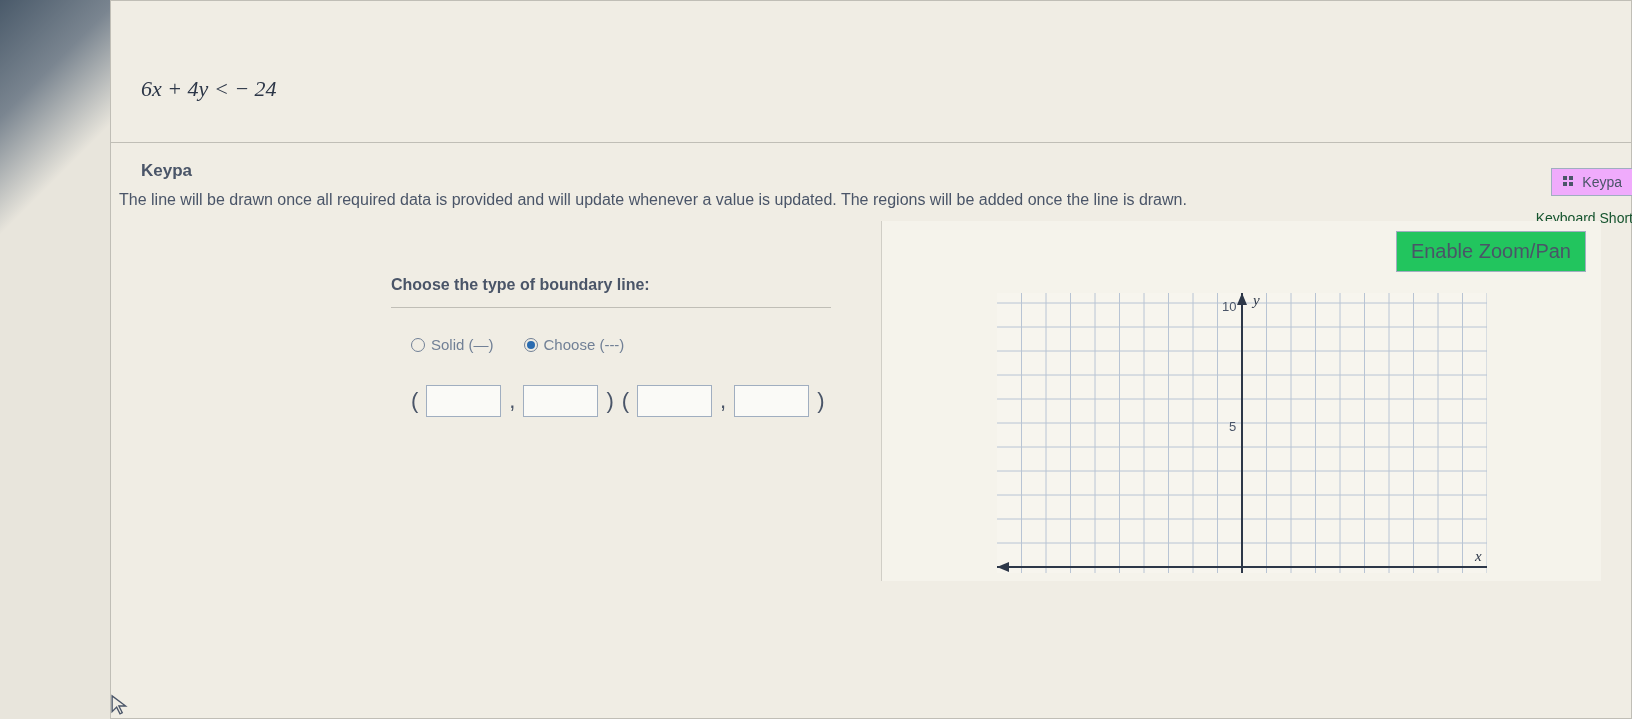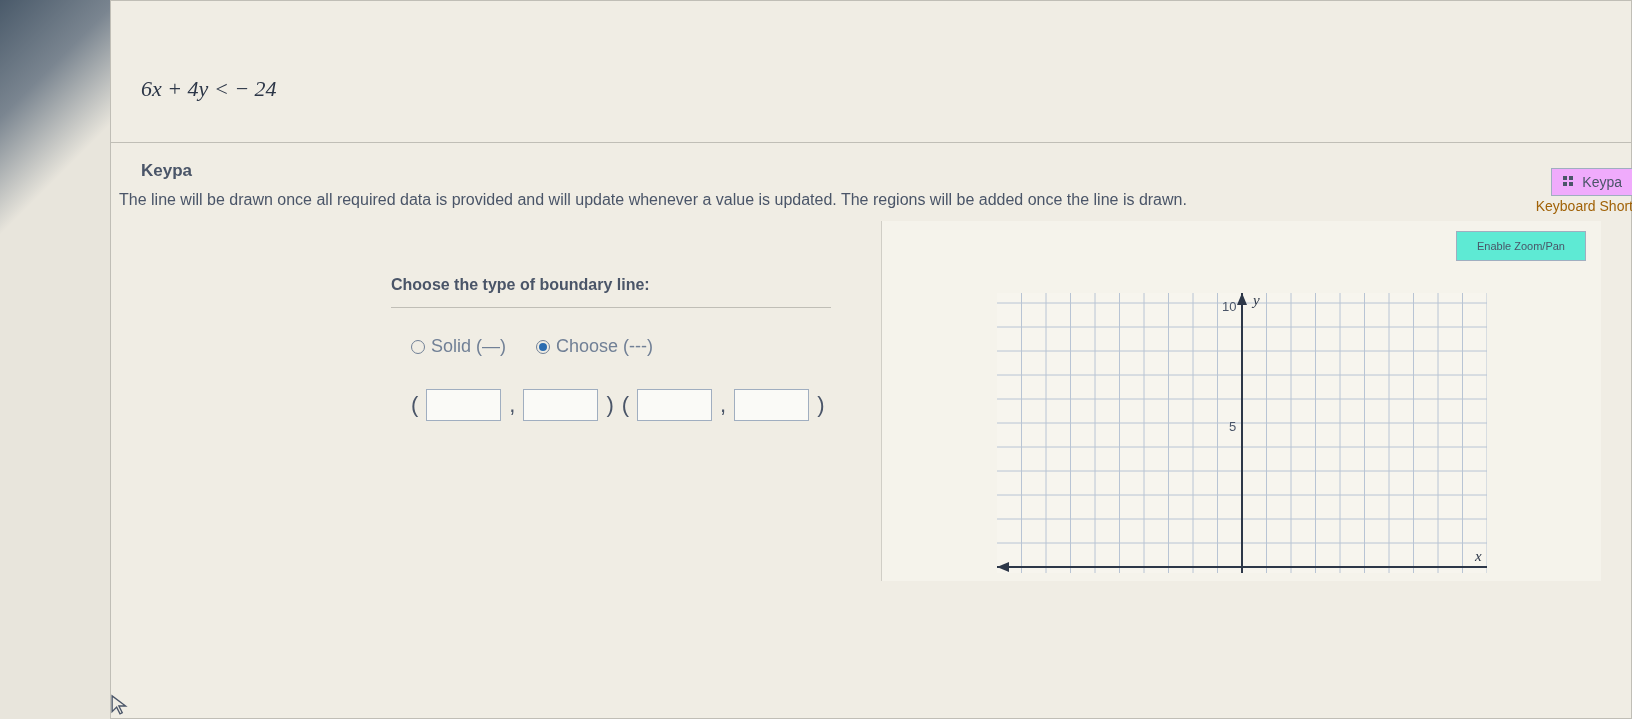--- a/index.html
+++ b/index.html
@@ -43,39 +43,39 @@
     .keypad-btn {
       border: 1px solid #a0aec0;
       background: #f0abfc;
       padding: 5px 10px;
       font-size: 14px;
       color: #4a5568;
       display: inline-flex;
       align-items: center;
       gap: 6px;
     }
-    .keyboard-shortcuts { font-size: 14px; color: #a16207; margin-top: 2px; }
+    .keyboard-shortcuts { font-size: 14px; color: #14532d; margin-top: 14px; }
     .instructions { font-size: 16px; color: #4a5568; padding: 0 46px 12px 8px; }
     .work-area {
       display: flex;
       padding: 0 30px 0 280px;
       gap: 50px;
       align-items: flex-start;
     }
     .controls { width: 440px; padding-top: 55px; }
     .control-heading {
       font-size: 16px;
       font-weight: bold;
       color: #4a5568;
       border-bottom: 1px solid #c0beb6;
       padding-bottom: 13px;
       margin-bottom: 28px;
     }
     .radio-row { display: flex; gap: 30px; padding-left: 20px; margin-bottom: 32px; }
-    .radio-opt { display: flex; align-items: center; gap: 6px; color: #718096; font-size: 18px; cursor: pointer; }
+    .radio-opt { display: flex; align-items: center; gap: 6px; color: #718096; font-size: 15px; cursor: pointer; }
     .radio-visual {
       width: 14px; height: 14px; border-radius: 50%;
       border: 1px solid #718096; display: inline-flex;
       align-items: center; justify-content: center;
     }
     .radio-visual.checked::after {
       content: ''; width: 8px; height: 8px; border-radius: 50%;
       background: #2b6cb0;
     }
     .points-heading { font-size: 16px; font-weight: bold; color: #4a5568; margin-bottom: 35px; }
@@ -91,23 +91,23 @@
       background: #f5f3eb;
       border-left: 1px solid #d0cec6;
       padding: 12px 18px 0 18px;
       min-height: 360px;
     }
     .zoom-btn {
       position: absolute;
       right: 15px;
       top: 10px;
       border: 1px solid #a0aec0;
-      background: #5eead4;
-      padding: 8px 20px;
-      font-size: 11px;
+      background: #22c55e;
+      padding: 8px 14px;
+      font-size: 20px;
       color: #4a5568;
     }
     .graph-canvas {
       margin-top: 60px;
       position: relative;
       width: 490px;
       height: 280px;
       margin-left: auto;
       margin-right: auto;
     }

